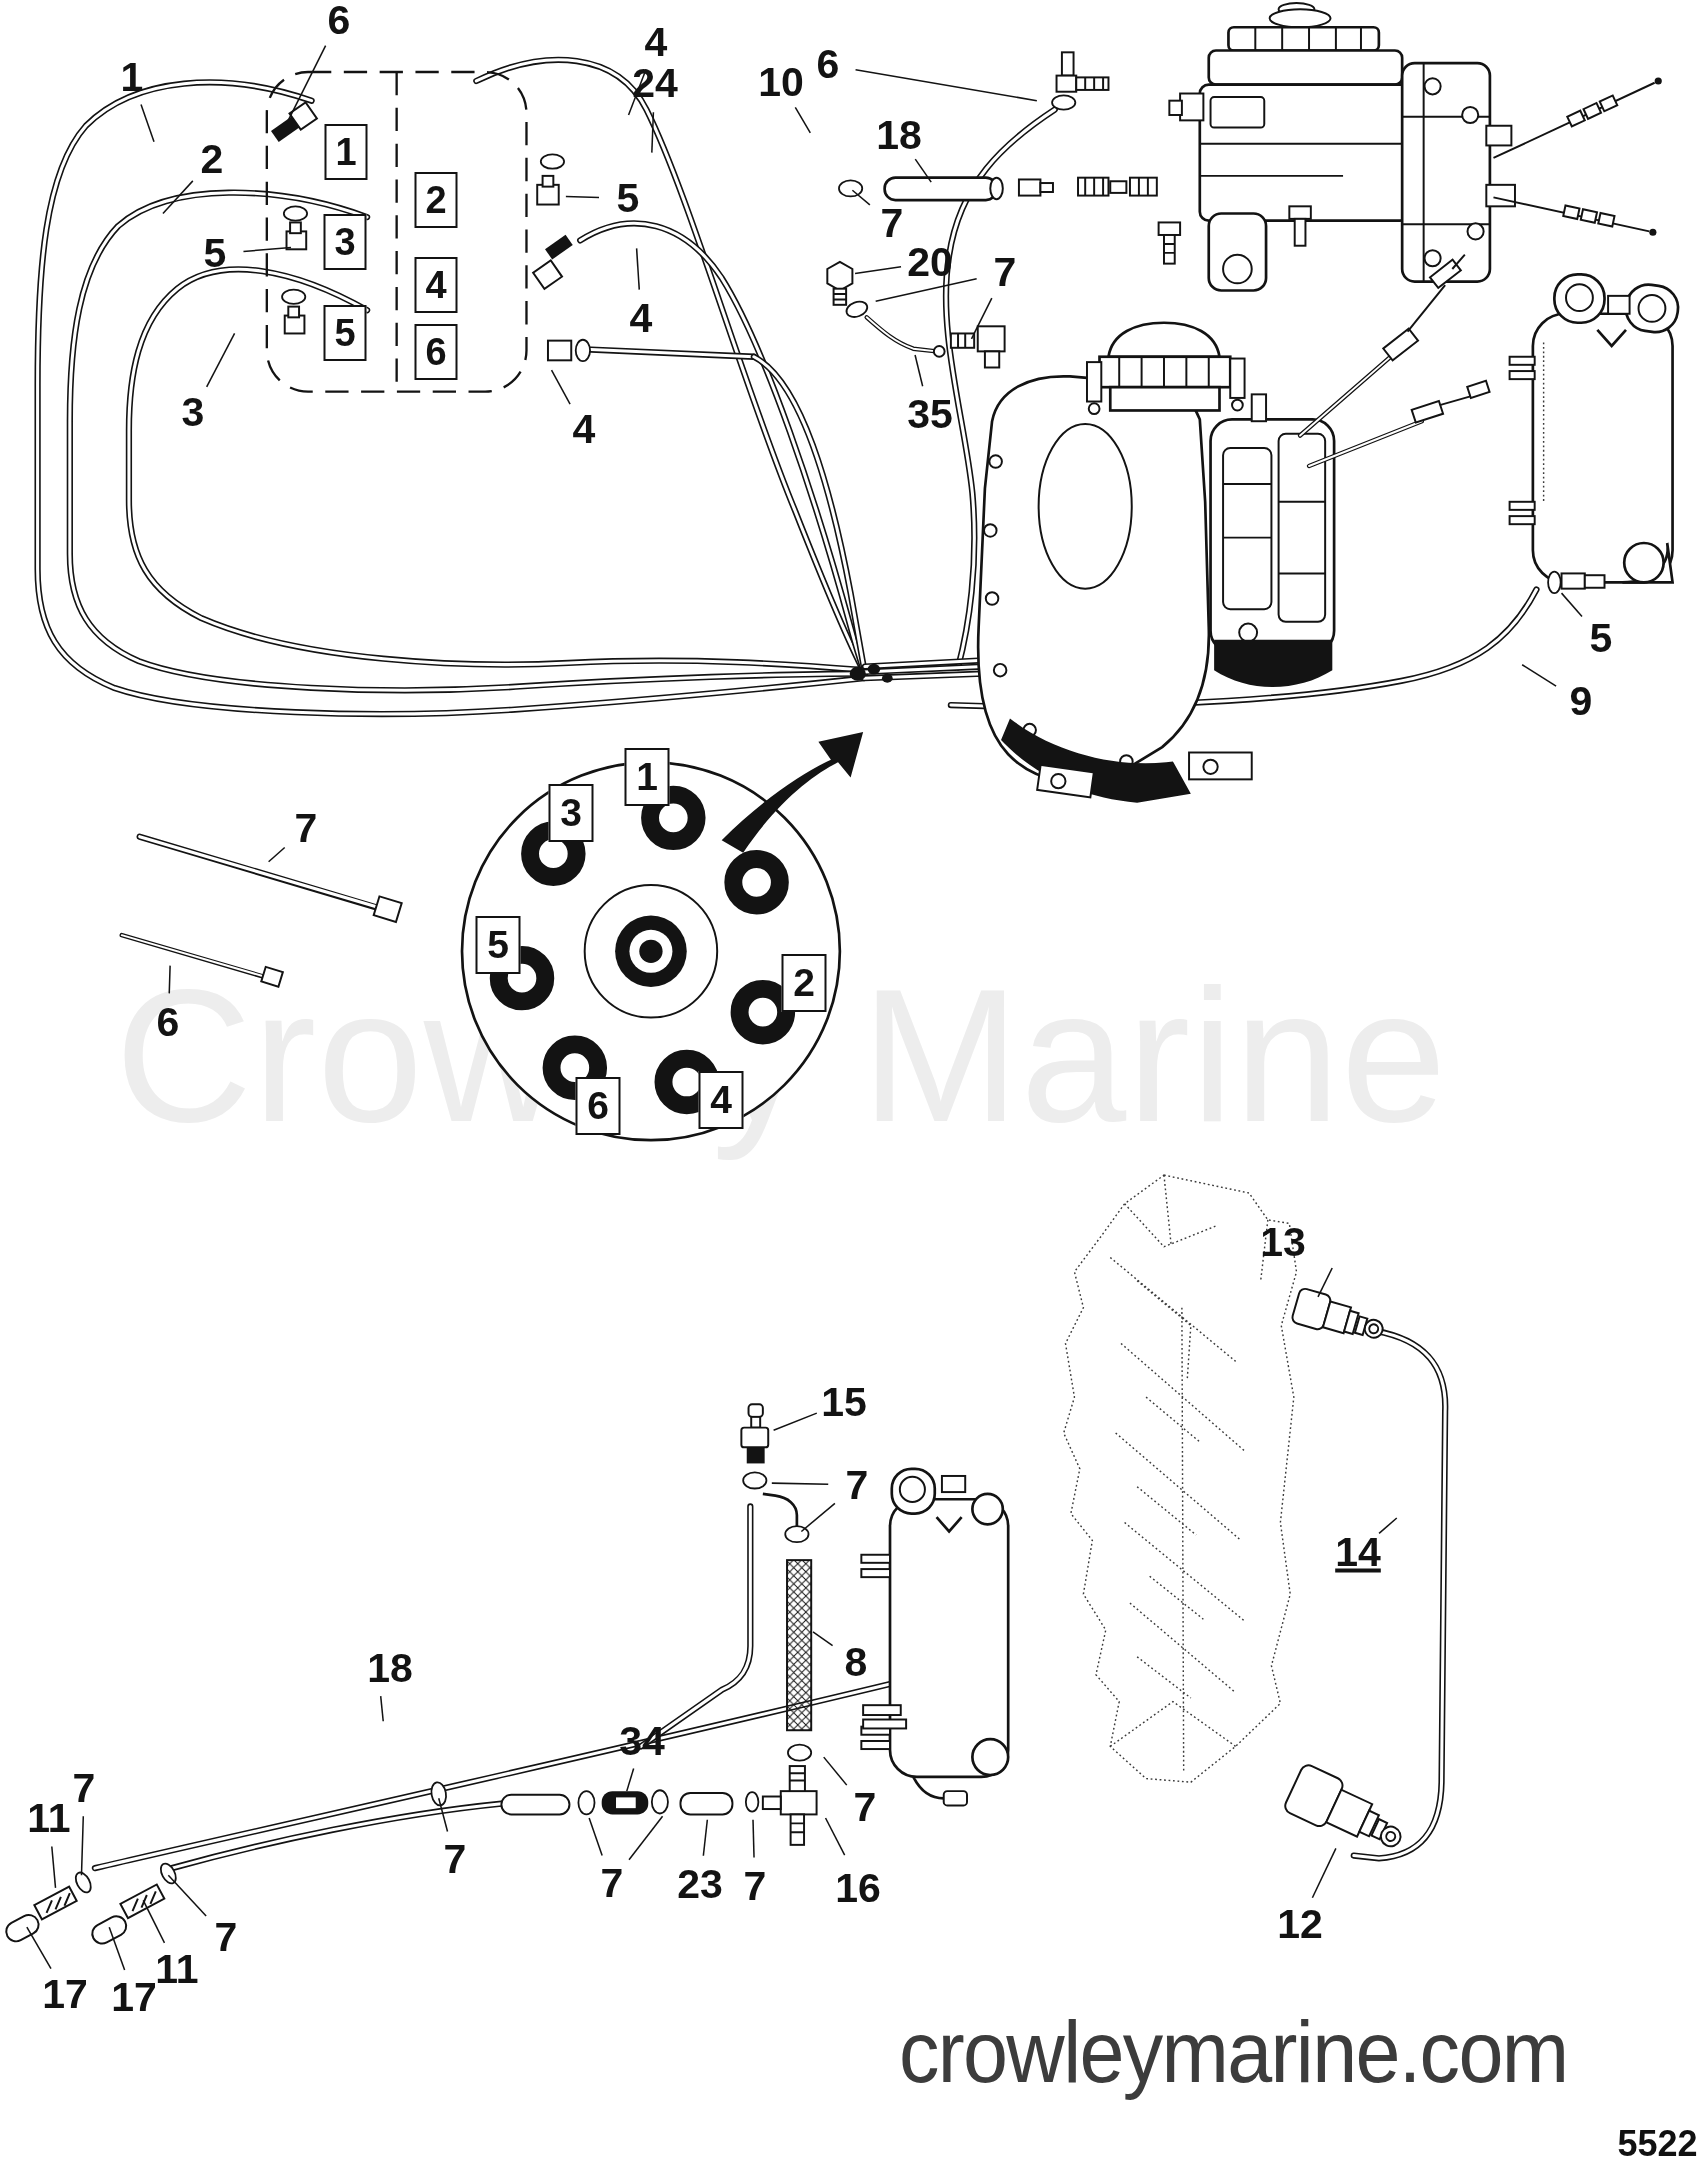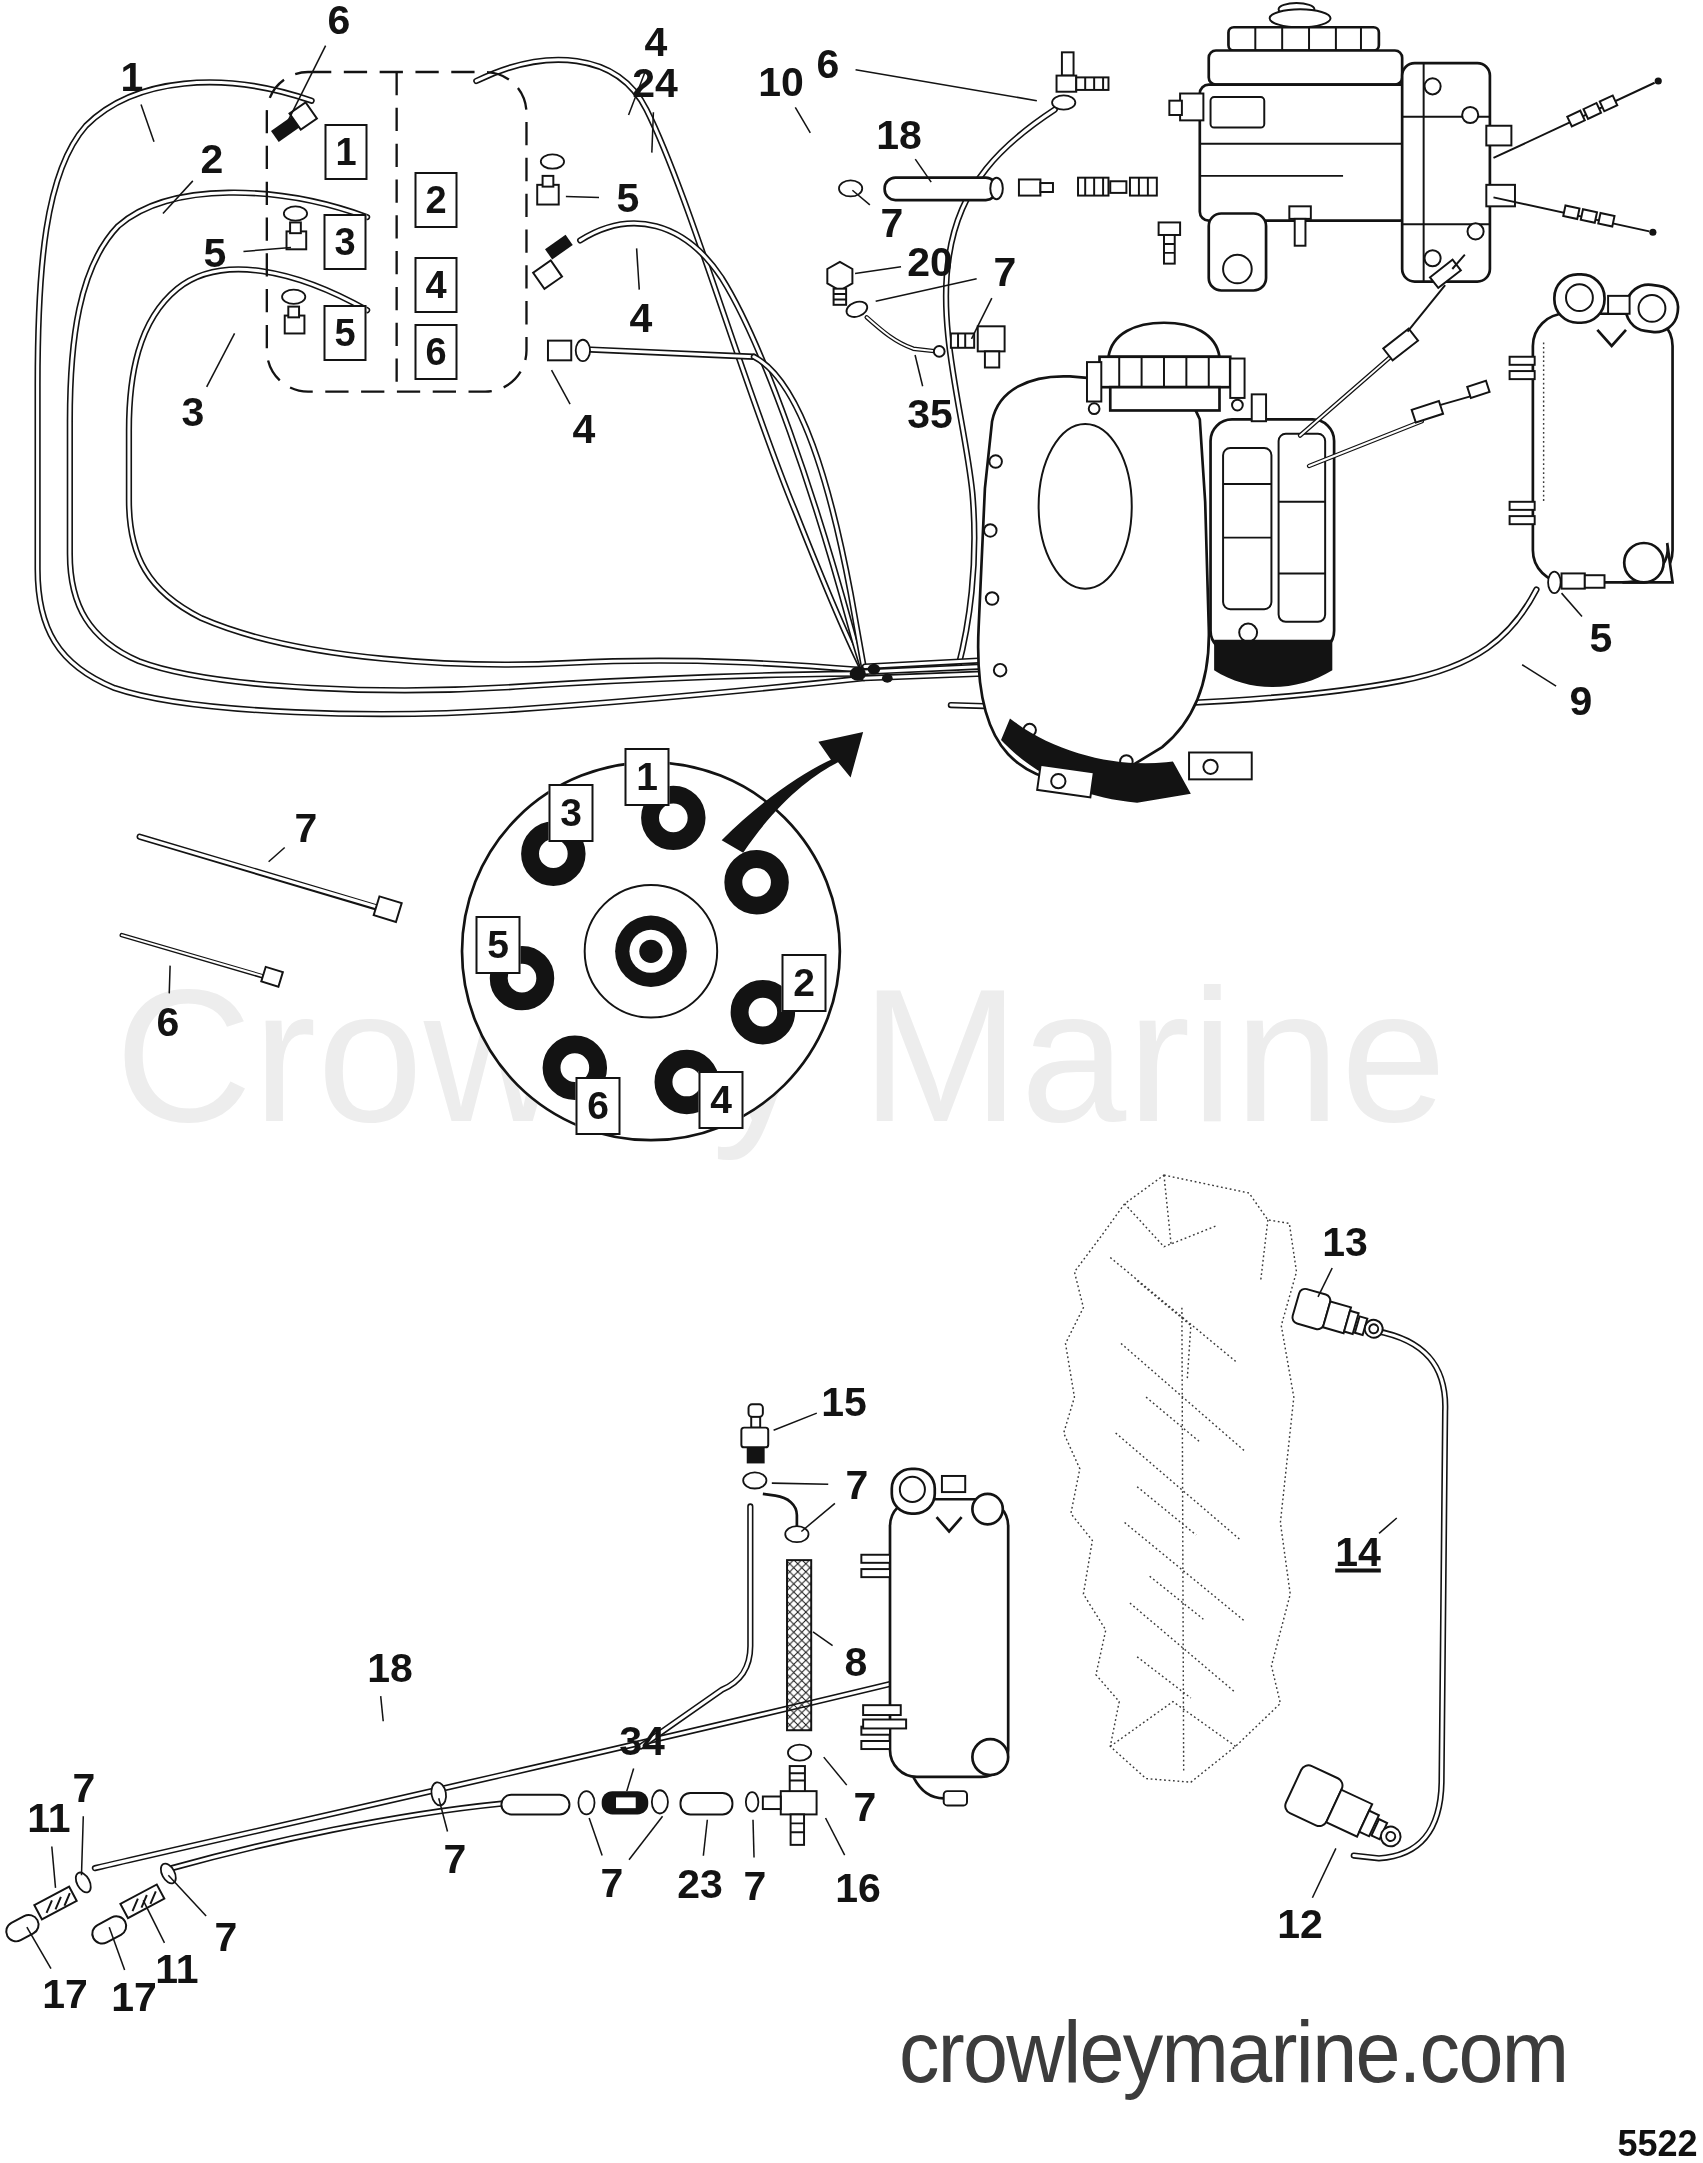--- a/index.html
+++ b/index.html
@@ -426,21 +426,21 @@
       <div class="callout" style="left: 930px; top: 262px;">20</div>
       <div class="callout" style="left: 1005px; top: 272px;">7</div>
       <div class="callout" style="left: 930px; top: 414px;">35</div>
       <div class="callout" style="left: 628px; top: 198px;">5</div>
       <div class="callout" style="left: 641px; top: 318px;">4</div>
       <div class="callout" style="left: 584px; top: 429px;">4</div>
       <div class="callout" style="left: 1601px; top: 638px;">5</div>
       <div class="callout" style="left: 1581px; top: 701px;">9</div>
       <div class="callout" style="left: 306px; top: 828px;">7</div>
       <div class="callout" style="left: 168px; top: 1022px;">6</div>
-      <div class="callout" style="left: 1345px; top: 1242px;">13</div>
+      <div class="callout" style="left: 1283px; top: 1242px;">13</div>
       <div class="callout" style="left: 1358px; top: 1552px; text-decoration: underline;">14</div>
       <div class="callout" style="left: 1300px; top: 1924px;">12</div>
       <div class="callout" style="left: 844px; top: 1402px;">15</div>
       <div class="callout" style="left: 857px; top: 1485px;">7</div>
       <div class="callout" style="left: 856px; top: 1662px;">8</div>
       <div class="callout" style="left: 378px; top: 1668px; margin-left: 12px;">18</div>
       <div class="callout" style="left: 642px; top: 1741px;">34</div>
       <div class="callout" style="left: 612px; top: 1883px;">7</div>
       <div class="callout" style="left: 700px; top: 1884px;">23</div>
       <div class="callout" style="left: 755px; top: 1886px;">7</div>

